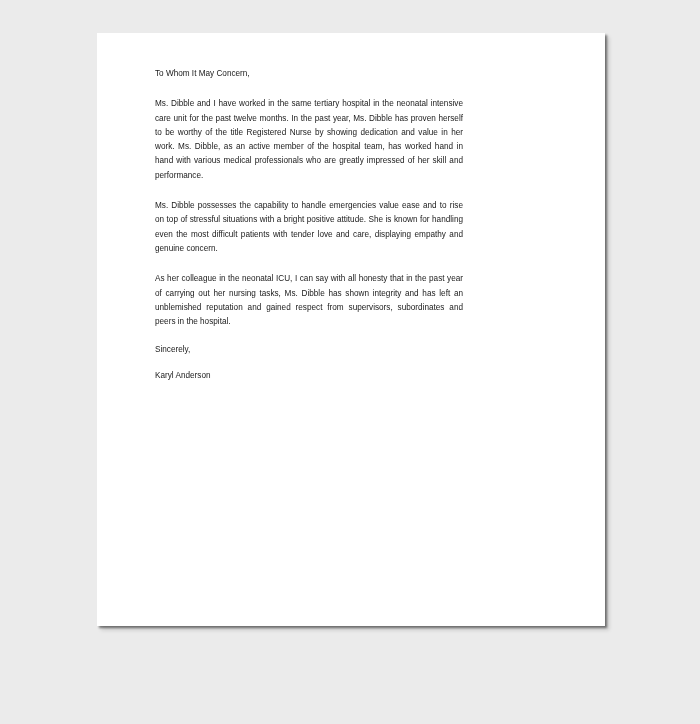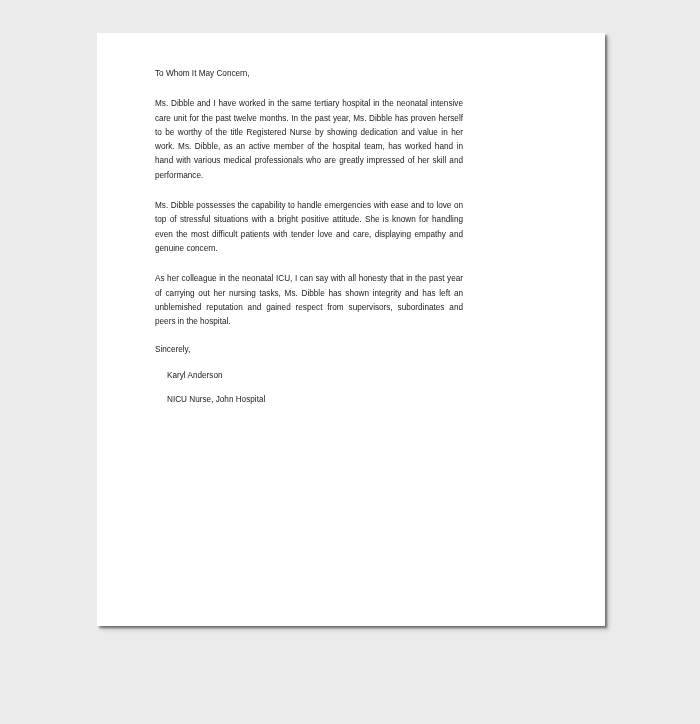--- a/index.html
+++ b/index.html
@@ -24,28 +24,27 @@
       color: #1a1a1a;
       font-size: 8.2px;
       line-height: 14.3px;
     }
     .salutation { margin: 0 0 4px 0; }
     .para {
       margin: 16px 0 14px 0;
       text-align: justify;
     }
     .closing { margin: 0 0 12px 0; }
-    .sig-line { margin: 12px; line-height: 12.5px; }
+    .sig-line { margin: 0; line-height: 12.5px; }
   </style>
 </head>
 <body>
 
 <div class="page">
   <div class="content">
     <p class="salutation">To Whom It May Concern,</p>
     <p class="para">Ms. Dibble and I have worked in the same tertiary hospital in the neonatal intensive care unit for the past twelve months. In the past year, Ms. Dibble has proven herself to be worthy of the title Registered Nurse by showing dedication and value in her work. Ms. Dibble, as an active member of the hospital team, has worked hand in hand with various medical professionals who are greatly impressed of her skill and performance.</p>
-    <p class="para">Ms. Dibble possesses the capability to handle emergencies with ease and to love on top of stressful situations with a bright positive attitude. She is known for handling even the most difficult patients with tender love and care, displaying empathy and genuine concern.</p>
+    <p class="para">Ms. Dibble possesses the capability to handle emergencies value ease and to rise on top of stressful situations with a bright positive attitude. She is known for handling even the most difficult patients with tender love and care, displaying empathy and genuine concern.</p>
     <p class="para">As her colleague in the neonatal ICU, I can say with all honesty that in the past year of carrying out her nursing tasks, Ms. Dibble has shown integrity and has left an unblemished reputation and gained respect from supervisors, subordinates and peers in the hospital.</p>
     <p class="closing">Sincerely,</p>
     <p class="sig-line">Karyl Anderson</p>
-    <p class="sig-line">NICU Nurse, John Hospital</p>
   </div>
 </div>
 
 </body></html>

